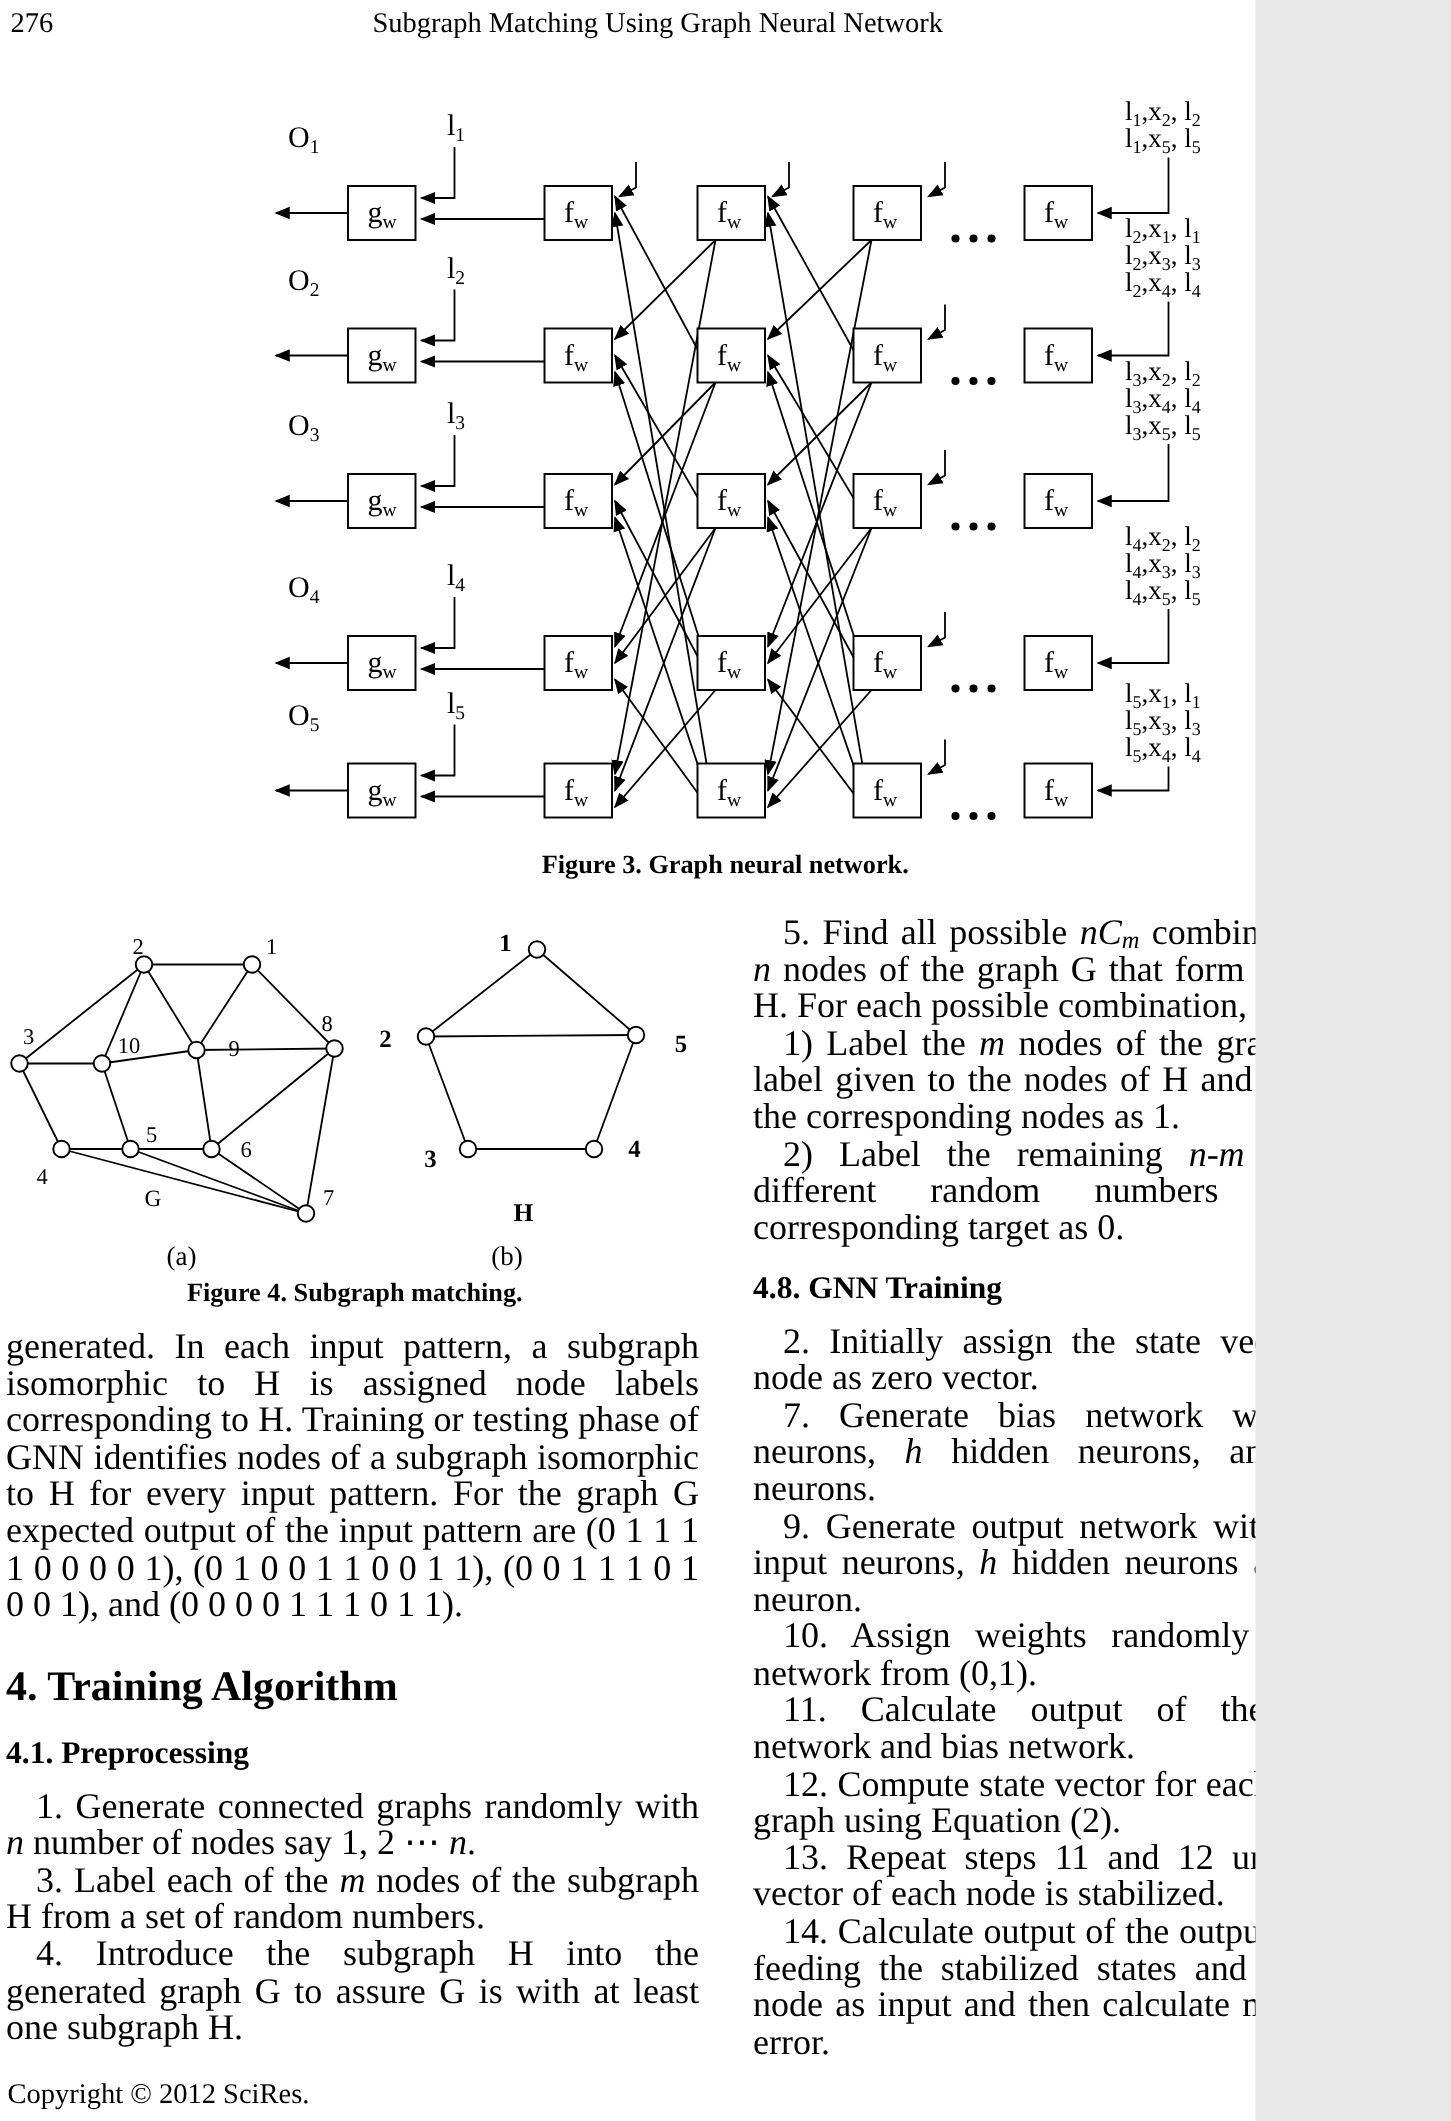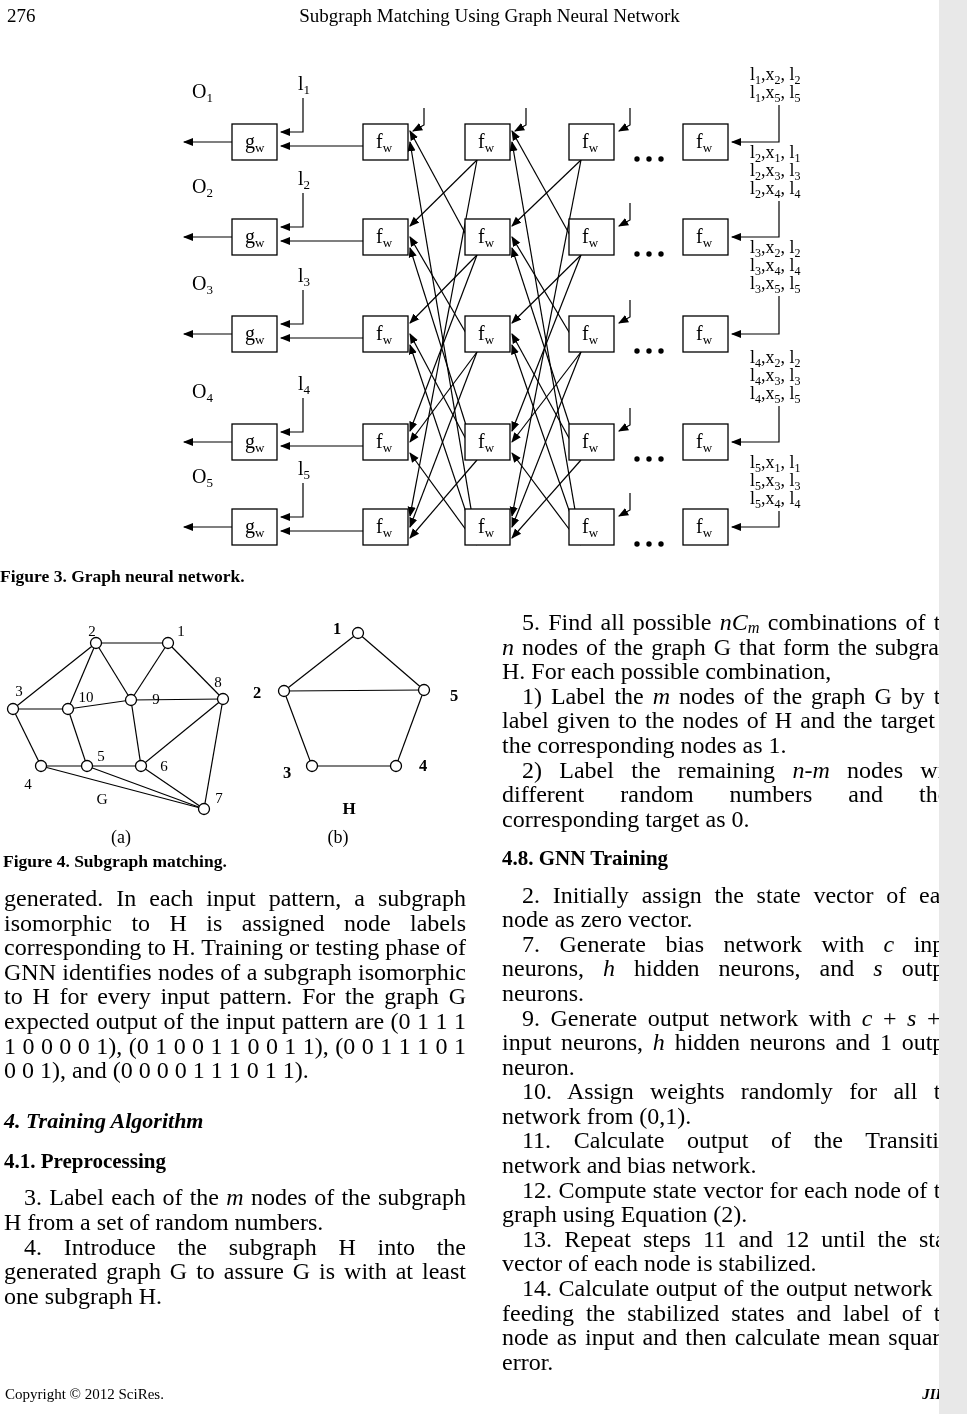--- a/index.html
+++ b/index.html
@@ -1,37 +1,37 @@
 <!DOCTYPE html>
 <html><head>
 <meta charset="utf-8">
 <style>
   html,body{margin:0;padding:0;background:#e8e8e8;}
-  .page{position:relative;width:939px;height:1414px;background:#ffffff;overflow:hidden;
+  .page{position:relative;width:837px;height:1414px;background:#ffffff;overflow:hidden;
         font-family:"Liberation Serif","DejaVu Serif",serif;color:#000;}
   .hdr-num{position:absolute;left:7px;top:5px;font-size:19px;}
   .hdr-title{position:absolute;left:0;top:5px;width:100%;text-align:center;font-size:19px;padding-left:20px;}
   svg.fig{position:absolute;left:0;}
   #fig3{top:0;width:967px;height:600px;}
   #fig4{top:610px;width:480px;height:240px;}
   svg text{font-family:"Liberation Serif","DejaVu Serif",serif;fill:#000;}
-  .caption{position:absolute;text-align:left;font-weight:bold;font-size:17.5px;}
+  .caption{position:absolute;text-align:center;font-weight:bold;font-size:17.5px;}
   #fig3cap{left:0;top:566px;width:967px;}
   #fig4cap{left:3px;top:851px;width:467px;}
   .col{position:absolute;width:462px;}
   #col-left{left:4px;top:886px;}
   #col-right{left:502px;top:610px;width:461px;}
   .body-p{margin:0;text-align:justify;font-size:24px;line-height:24.6px;}
   .body-p.ind{text-indent:20px;}
-  .h2{font-size:22px;font-weight:bold;margin:25px 0 13px 0;line-height:1.2;font-style:italic;}
+  .h2{font-size:28px;font-weight:bold;margin:25px 0 13px 0;line-height:1.2;}
   .h3{font-size:21px;font-weight:bold;margin:15px 0 11px 0;line-height:1.2;}
   sub,sup{font-size:68%;line-height:0;}
   sup{vertical-align:0.45em;}
   sub{vertical-align:-0.2em;}
-  .footer{position:absolute;left:5px;top:1386px;width:958px;display:flex;justify-content:space-between;font-size:15px;}
+  .footer{position:absolute;left:5px;top:1386px;width:958px;display:flex;justify-content:space-between;font-size:19px;}
   .journal{font-weight:bold;font-style:italic;}
 </style>
 </head>
 <body>
 
 <div class="page">
   <div class="hdr-num">276</div>
   <div class="hdr-title">Subgraph Matching Using Graph Neural Network</div>
 
   <svg id="fig3" class="fig" viewBox="0 0 967 600">
@@ -263,20 +263,21 @@
         <text x="349" y="814" font-size="17" text-anchor="middle" font-weight="bold">H</text>
         <text x="338" y="843" font-size="18" text-anchor="middle">(b)</text>
       </g>
     </svg>
   <div class="caption" id="fig4cap">Figure 4. Subgraph matching.</div>
 
   <div class="col" id="col-left">
       <p class="body-p">generated. In each input pattern, a subgraph isomorphic to H is assigned node labels corresponding to H. Training or testing phase of GNN identifies nodes of a subgraph isomorphic to H for every input pattern. For the graph G expected output of the input pattern are (0 1 1 1 1 0 0 0 0 1), (0 1 0 0 1 1 0 0 1 1), (0 0 1 1 1 0 1 0 0 1), and (0 0 0 0 1 1 1 0 1 1).</p>
       <div class="h2">4. Training Algorithm</div>
       <div class="h3">4.1. Preprocessing</div>
+      <p class="body-p ind">1. Generate connected graphs randomly with <i>n</i> number of nodes say 1, 2 ⋯ <i>n</i>.</p>
       <p class="body-p ind">3. Label each of the <i>m</i> nodes of the subgraph H from a set of random numbers.</p>
       <p class="body-p ind">4. Introduce the subgraph H into the generated graph G to assure G is with at least one subgraph H.</p>
     </div>
   <div class="col" id="col-right">
       <p class="body-p ind">5. Find all possible <i>nC</i><sub><i>m</i></sub> combinations of the <i>n</i> nodes of the graph G that form the subgraph H. For each possible combination,</p>
       <p class="body-p ind">1) Label the <i>m</i> nodes of the graph G by the label given to the nodes of H and the target of the corresponding nodes as 1.</p>
       <p class="body-p ind">2) Label the remaining <i>n-m</i> nodes with different random numbers and their corresponding target as 0.</p>
       <div class="h3">4.8. GNN Training</div>
       <p class="body-p ind">2. Initially assign the state vector of each node as zero vector.</p>
       <p class="body-p ind">7. Generate bias network with <i>c</i> input neurons, <i>h</i> hidden neurons, and <i>s</i> output neurons.</p>

